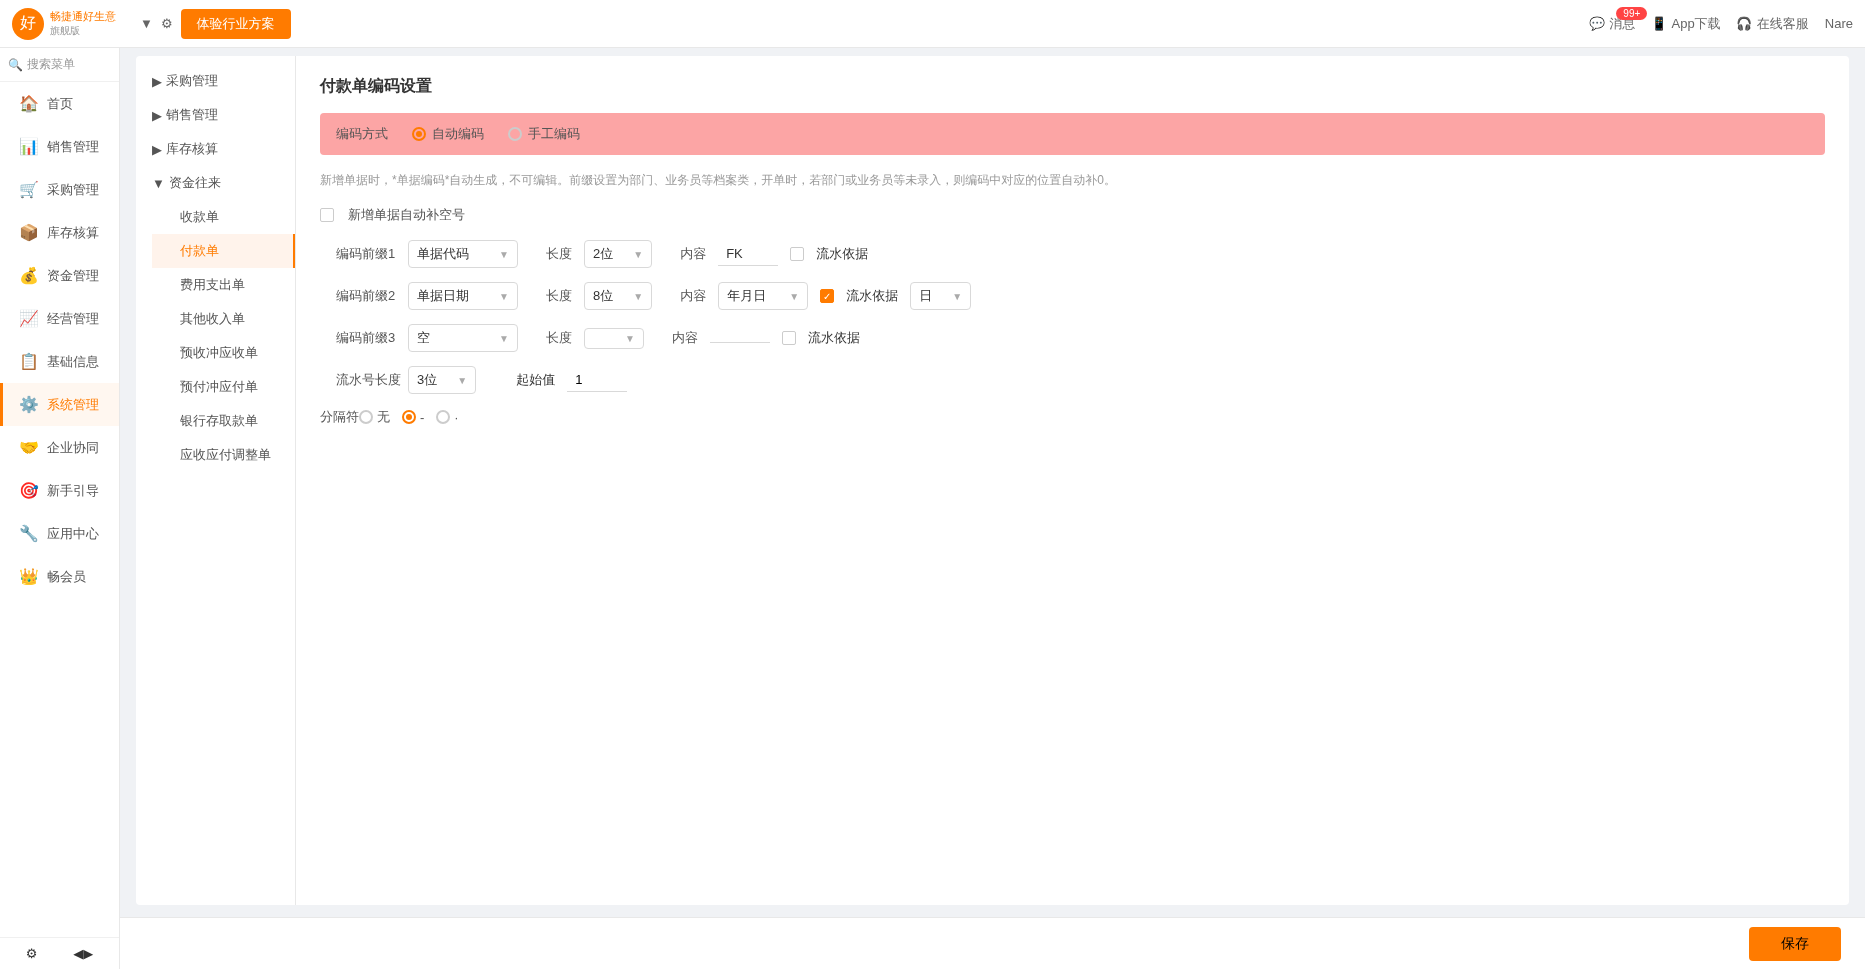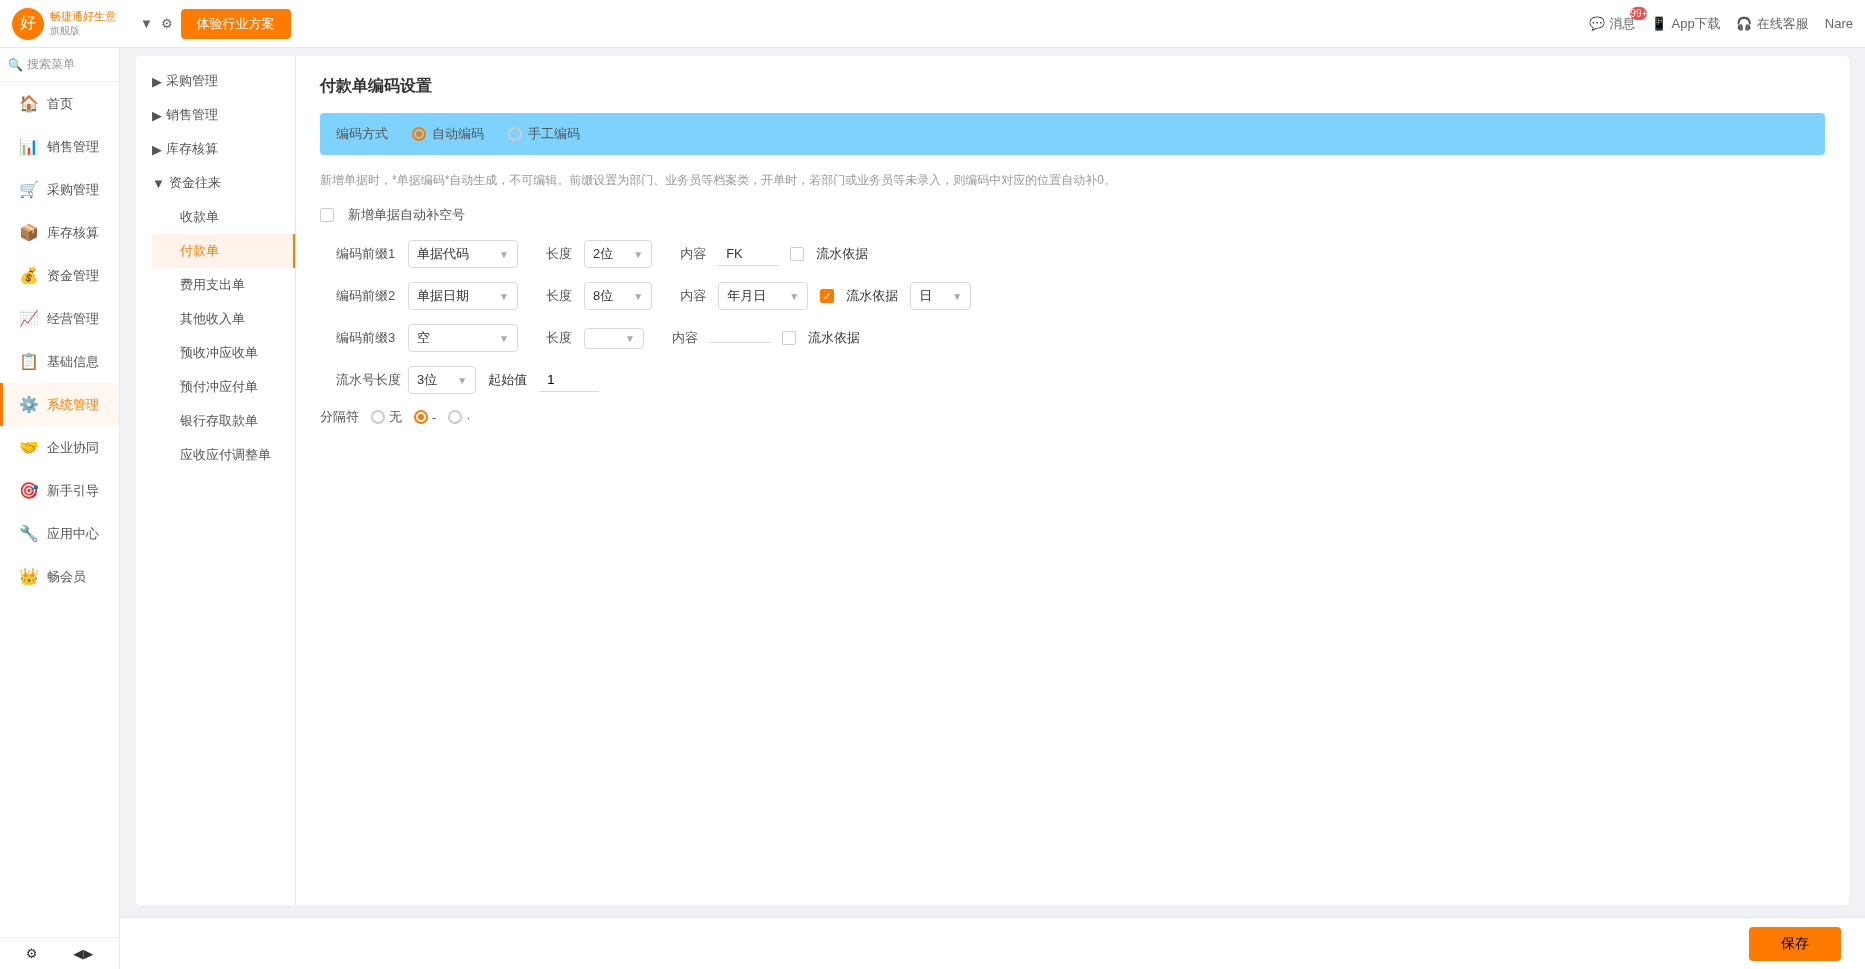--- a/index.html
+++ b/index.html
@@ -21,21 +21,21 @@
     .top-bar-left { display: flex; align-items: center; gap: 8px; }
     .logo-area { display: flex; align-items: center; gap: 6px; width: 120px; }
     .logo-icon { width: 32px; height: 32px; background: #ff7b00; border-radius: 50%; display: flex; align-items: center; justify-content: center; color: white; font-size: 16px; }
     .logo-text { font-size: 11px; color: #ff7b00; line-height: 1.3; }
     .logo-badge { font-size: 10px; color: #999; }
     .top-bar-mid { display: flex; align-items: center; gap: 8px; }
     .nav-dropdown { display: flex; align-items: center; gap: 4px; cursor: pointer; color: #666; font-size: 13px; }
     .top-btn { background: #ff7b00; color: white; border: none; border-radius: 4px; padding: 6px 16px; cursor: pointer; font-size: 13px; }
     .top-bar-right { display: flex; align-items: center; gap: 16px; color: #666; font-size: 13px; }
     .msg-badge { position: relative; display: inline-flex; align-items: center; gap: 4px; }
-    .badge-num { background: #f44; color: white; border-radius: 10px; font-size: 10px; padding: 1px 0; position: absolute; top: -8px; right: -12px; margin-left: 48px; }
+    .badge-num { background: #f44; color: white; border-radius: 10px; font-size: 10px; padding: 1px 7px; position: absolute; top: -8px; right: -12px; margin-left: 48px; }
     .top-right-item { display: flex; align-items: center; gap: 4px; cursor: pointer; }
 
     
     .sidebar {
       width: 120px;
       background: #fff;
       border-right: 1px solid #e8e8e8;
       display: flex;
       flex-direction: column;
       position: fixed;
@@ -98,21 +98,21 @@
     .sub-nav { width: 160px; border-right: 1px solid #e8e8e8; padding: 8px 0; flex-shrink: 0; }
     .sub-nav-group-header { display: flex; align-items: center; gap: 4px; cursor: pointer; padding: 8px 16px; font-size: 13px; color: #555; }
     .sub-nav-item { padding: 8px 16px 8px 28px; font-size: 13px; color: #555; cursor: pointer; margin-left: 16px; }
     .sub-nav-item.active { background: #fff3eb; color: #ff7b00; border-right: 2px solid #ff7b00; }
 
     
     .main-panel { flex: 1; padding: 20px 24px; }
     .panel-title { font-size: 16px; font-weight: bold; color: #333; margin-bottom: 16px; }
 
     
-    .encoding-method { display: flex; align-items: center; gap: 16px; padding: 12px 16px; background: #7dd3fc; border-radius: 4px; margin-bottom: 16px; }
+    .encoding-method { display: flex; align-items: center; gap: 16px; padding: 12px 16px; background: #fca5a5; border-radius: 4px; margin-bottom: 16px; }
     .encoding-label { font-size: 13px; color: #555; margin-right: 8px; }
     .radio-group { display: flex; align-items: center; gap: 24px; }
     .radio-item { display: flex; align-items: center; gap: 6px; cursor: pointer; font-size: 13px; color: #555; }
     .radio-circle { width: 14px; height: 14px; border-radius: 50%; border: 2px solid #ccc; display: flex; align-items: center; justify-content: center; }
     .radio-circle.checked { border-color: #ff7b00; }
     .radio-circle.checked::after { content: ''; width: 6px; height: 6px; border-radius: 50%; background: #ff7b00; }
 
     
     .info-text { font-size: 12px; color: #999; margin-bottom: 16px; line-height: 1.6; }
 
@@ -149,21 +149,21 @@
       border-bottom: 1px solid #d9d9d9; 
       padding: 4px 8px; 
       min-width: 60px; 
       font-size: 13px; 
       color: #333;
       display: inline-block;
     }
     .chevron-down { font-size: 10px; color: #aaa; }
 
     
-    .separator-row { display: flex; align-items: center; gap: 12px; margin-top: 8px; }
+    .separator-row { display: flex; align-items: center; margin-top: 8px; }
     .sep-label { font-size: 13px; color: #555; }
     .sep-options { display: flex; align-items: center; gap: 12px; }
     .sep-option { display: flex; align-items: center; gap: 4px; cursor: pointer; font-size: 13px; color: #555; }
 
     
     .bottom-bar {
       position: fixed;
       bottom: 0;
       left: 120px;
       right: 0;
@@ -434,21 +434,21 @@
           <span>流水依据</span>
         </div>
 
         
         <div class="form-row">
           <span class="form-label">流水号长度</span>
           <div class="form-select form-select-sm">
             <span>3位</span>
             <span class="chevron-down">▼</span>
           </div>
-          <span style="margin-left:0">起始值</span>
+          <span style="margin-left:28px">起始值</span>
           <input type="text" style="border-top: none; border-right: none; border-left: none; border-image: initial; border-bottom: 1px solid rgb(217, 217, 217); width: 60px; padding: 4px 8px; font-size: 13px; outline: none;" value="1">
         </div>
 
         
         <div class="separator-row">
           <span class="sep-label">分隔符</span>
           <div class="sep-options">
             <label class="sep-option">
               <div class="radio-circle"></div>
               <span>无</span>

